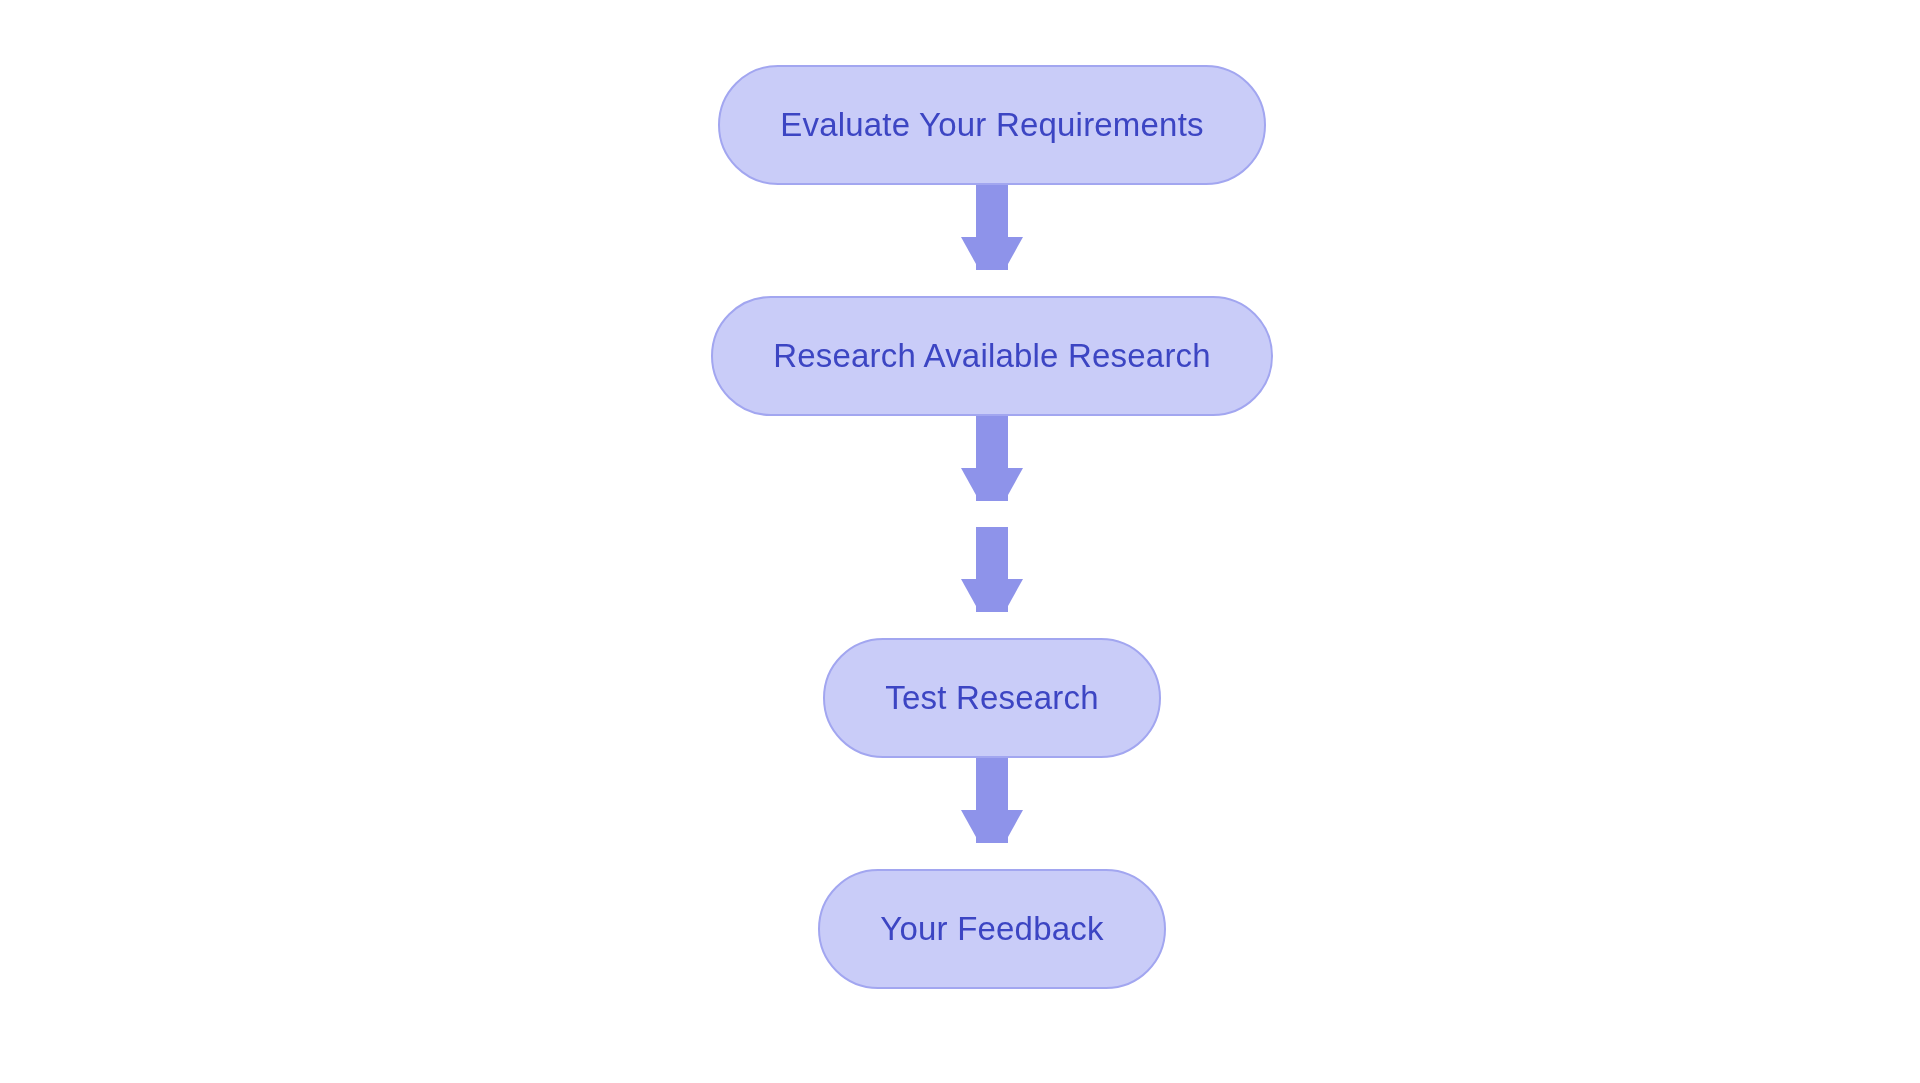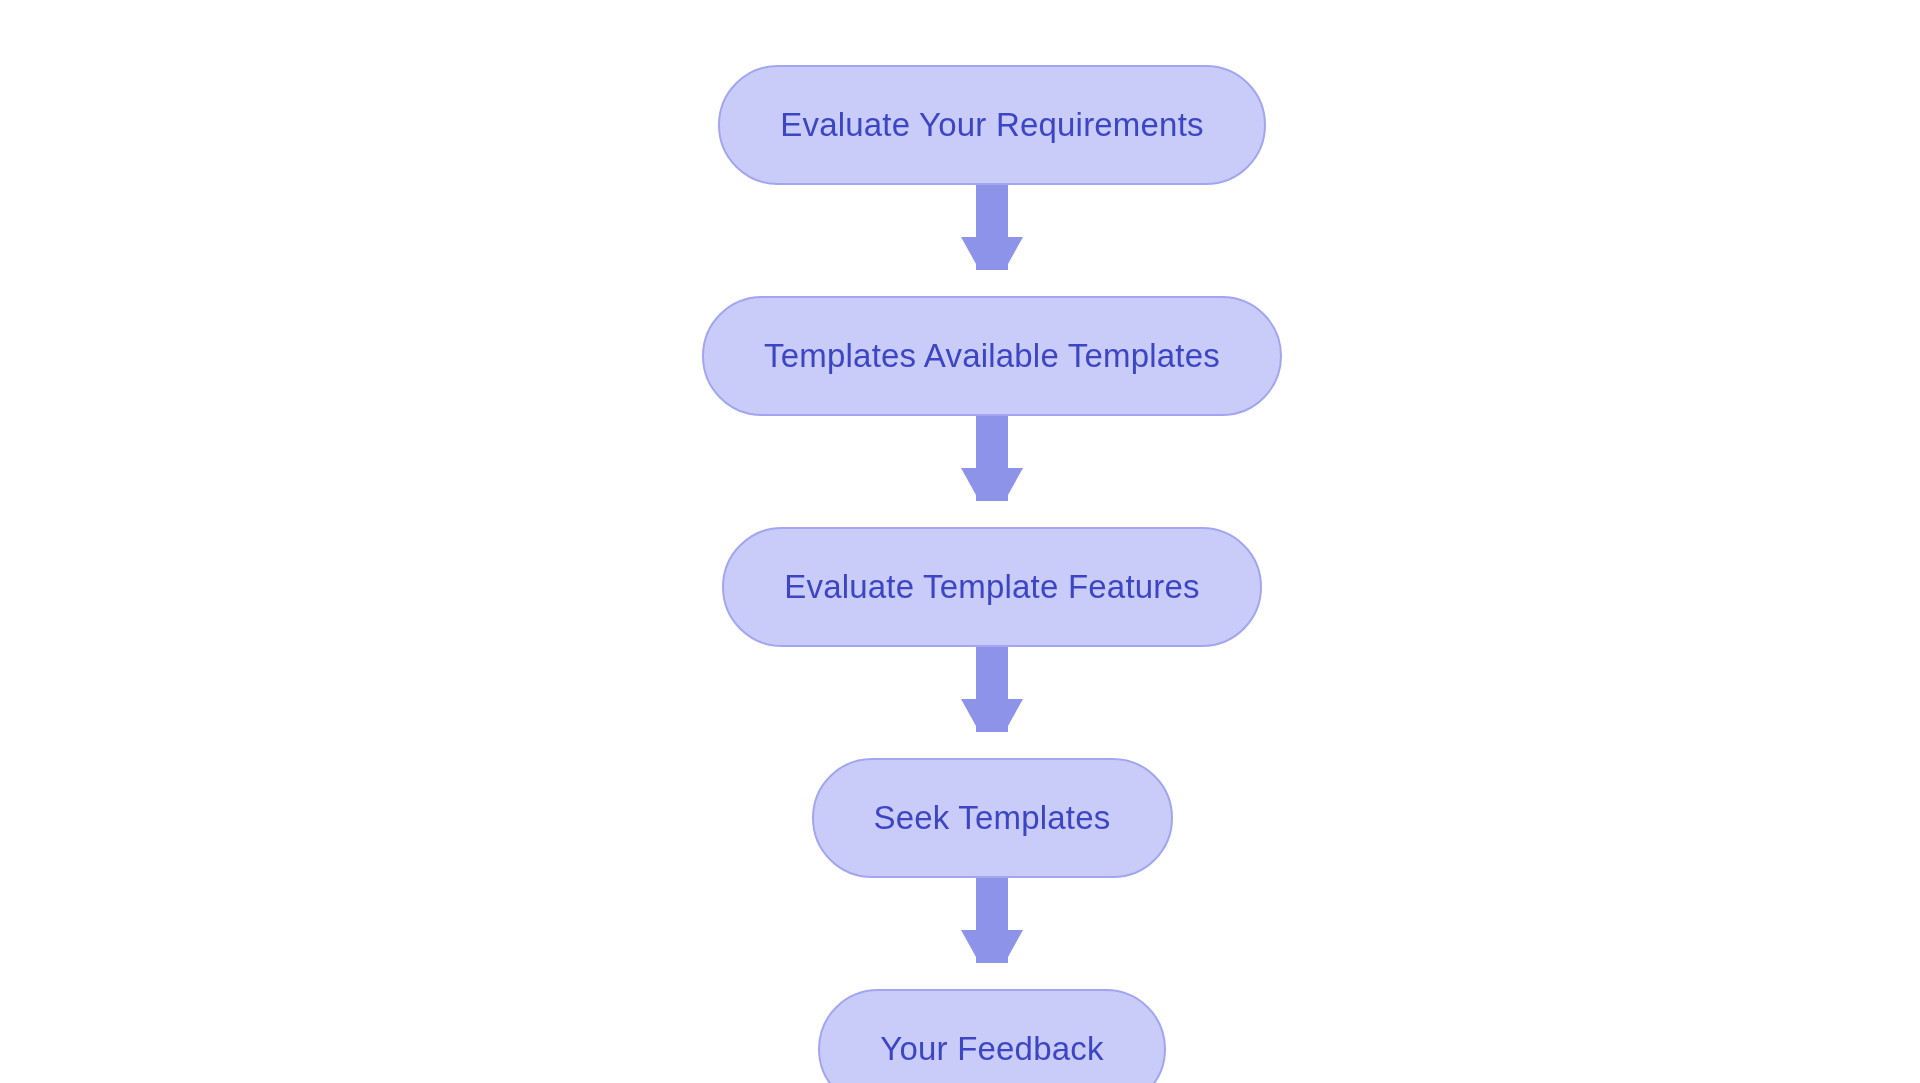--- a/index.html
+++ b/index.html
@@ -83,39 +83,36 @@
     <div class="node">
       <span>Evaluate Your Requirements</span>
     </div>
 
     <div class="connector">
       <div class="shaft"></div>
       <div class="head"></div>
     </div>
 
     <div class="node">
-      <span>Templates Available Templates</span>
+      <span>Research Available Research</span>
     </div>
 
     <div class="connector">
       <div class="shaft"></div>
       <div class="head"></div>
     </div>
 
-    <div class="node">
-      <span>Evaluate Template Features</span>
-    </div>
 
     <div class="connector">
       <div class="shaft"></div>
       <div class="head"></div>
     </div>
 
     <div class="node">
-      <span>Seek Templates</span>
+      <span>Test Research</span>
     </div>
 
     <div class="connector">
       <div class="shaft"></div>
       <div class="head"></div>
     </div>
 
     <div class="node">
       <span>Your Feedback</span>
     </div>

